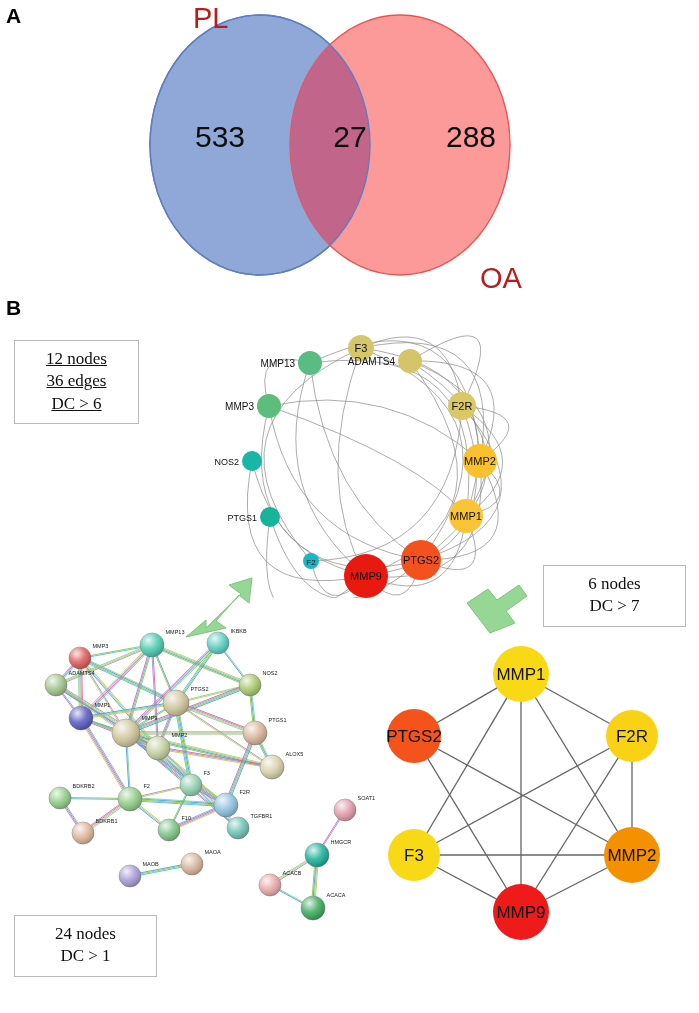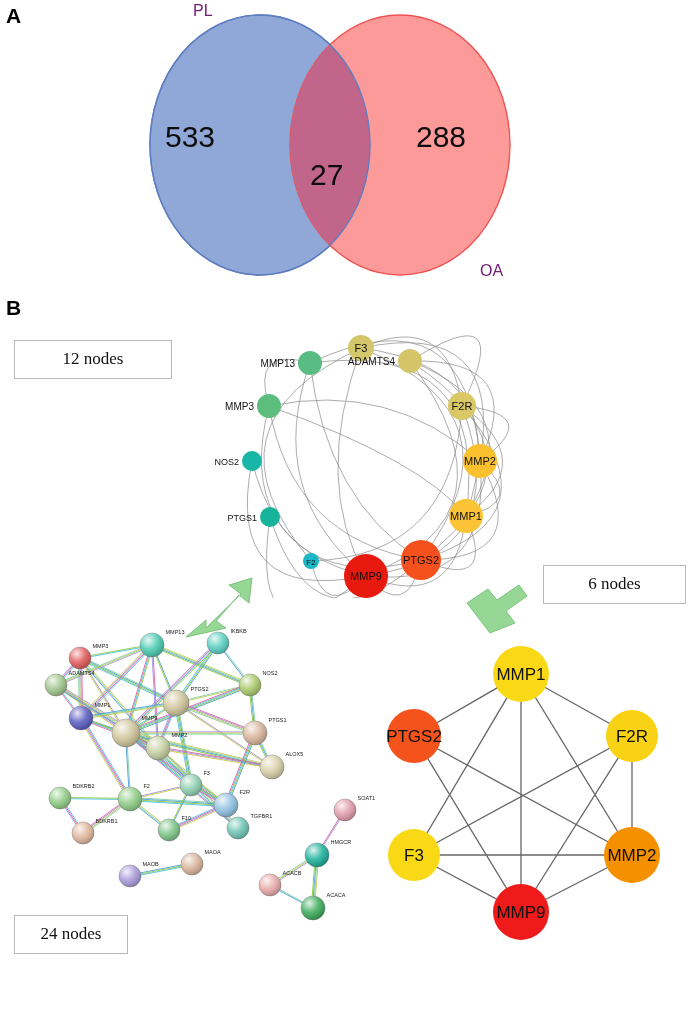--- a/index.html
+++ b/index.html
@@ -20,53 +20,53 @@
     letter-spacing:0px;
   }
   #panel-a-letter{left:6px;top:4px;}
   #panel-b-letter{left:6px;top:296px;}
 
   
   #venn-wrap{position:absolute;left:0;top:0;width:699px;height:292px;}
   .venn-label{
     position:absolute;
     font-family:"Liberation Sans", sans-serif;
-    font-size:16px;
-    color:#701a75;
+    font-size:29px;
+    color:#b91c1c;
   }
   #venn-label-pl{left:193px;top:2px;}
   #venn-label-oa{left:480px;top:262px;}
   .venn-count{
     position:absolute;
     font-family:"Liberation Sans", sans-serif;
     font-size:30px;
     color:#0d0d0d;
-    text-align:left;
+    text-align:center;
   }
   #venn-count-left{left:165px;top:120px;width:110px;}
-  #venn-count-center{left:310px;top:120px;width:80px;margin-top:38px;}
+  #venn-count-center{left:310px;top:120px;width:80px;}
   #venn-count-right{left:416px;top:120px;width:110px;}
 
   
   .info-box{
     position:absolute;
     border:1px solid #b9b9b9;
     background:#ffffff;
     font-family:"Liberation Serif", serif;
     font-size:17px;
     line-height:1.32;
     color:#101010;
     text-align:center;
     padding:7px 6px 8px 6px;
     box-sizing:border-box;
     box-shadow:0 0 0 0 rgba(0,0,0,0);
   }
-  #info-box-12{left:14px;top:340px;width:158px;}
+  #info-box-12{left:14px;top:340px;width:125px;text-decoration:underline;}
   #info-box-6{left:543px;top:565px;width:143px;}
-  #info-box-24{left:14px;top:915px;width:114px;}
+  #info-box-24{left:14px;top:915px;width:143px;}
   .info-line{display:block;white-space:nowrap;}
 
   
   .net-svg{position:absolute;}
   #net-top{left:170px;top:298px;}
   #net-hex{left:380px;top:640px;}
   #net-string{left:18px;top:615px;}
   #arrow-layer{position:absolute;left:0;top:0;width:699px;height:1013px;pointer-events:none;}
 
   .nlabel{
@@ -106,28 +106,32 @@
 
   <div id="venn-count-left" class="venn-count">533</div>
   <div id="venn-count-center" class="venn-count">27</div>
   <div id="venn-count-right" class="venn-count">288</div>
 </div>
 
 <div id="panel-b-letter" class="panel-letter">B</div>
 
 <div id="info-box-12" class="info-box">
   <span class="info-line">12 nodes</span>
+  <span class="info-line">36 edges</span>
+  <span class="info-line">DC &gt; 6</span>
 </div>
 
 <div id="info-box-6" class="info-box">
   <span class="info-line">6 nodes</span>
+  <span class="info-line">DC &gt; 7</span>
 </div>
 
 <div id="info-box-24" class="info-box">
   <span class="info-line">24 nodes</span>
+  <span class="info-line">DC &gt; 1</span>
 </div>
 
 <svg id="net-top" class="net-svg" width="420" height="300">
   <g id="net-top-edges">
       <path d="M196,278 Q237.1905861853809,323.26882624857296 251,262" fill="none" stroke="#8a8a8a" stroke-width="0.75" opacity="0.95"></path>
       <path d="M196,278 Q285.0405497453813,314.36893456714824 296,218" fill="none" stroke="#8a8a8a" stroke-width="0.75" opacity="0.95"></path>
       <path d="M196,278 Q322.697214359582,290.8085934329117 310,163" fill="none" stroke="#8a8a8a" stroke-width="0.75" opacity="0.95"></path>
       <path d="M196,278 Q346.60779478461563,257.1298717403848 292,108" fill="none" stroke="#8a8a8a" stroke-width="0.75" opacity="0.95"></path>
       <path d="M196,278 Q353.3509569095312,216.64237167370382 240,63" fill="none" stroke="#8a8a8a" stroke-width="0.75" opacity="0.95"></path>
       <path d="M196,278 Q142.43378200131076,184.4264871994757 191,50" fill="none" stroke="#8a8a8a" stroke-width="0.75" opacity="0.95"></path>

